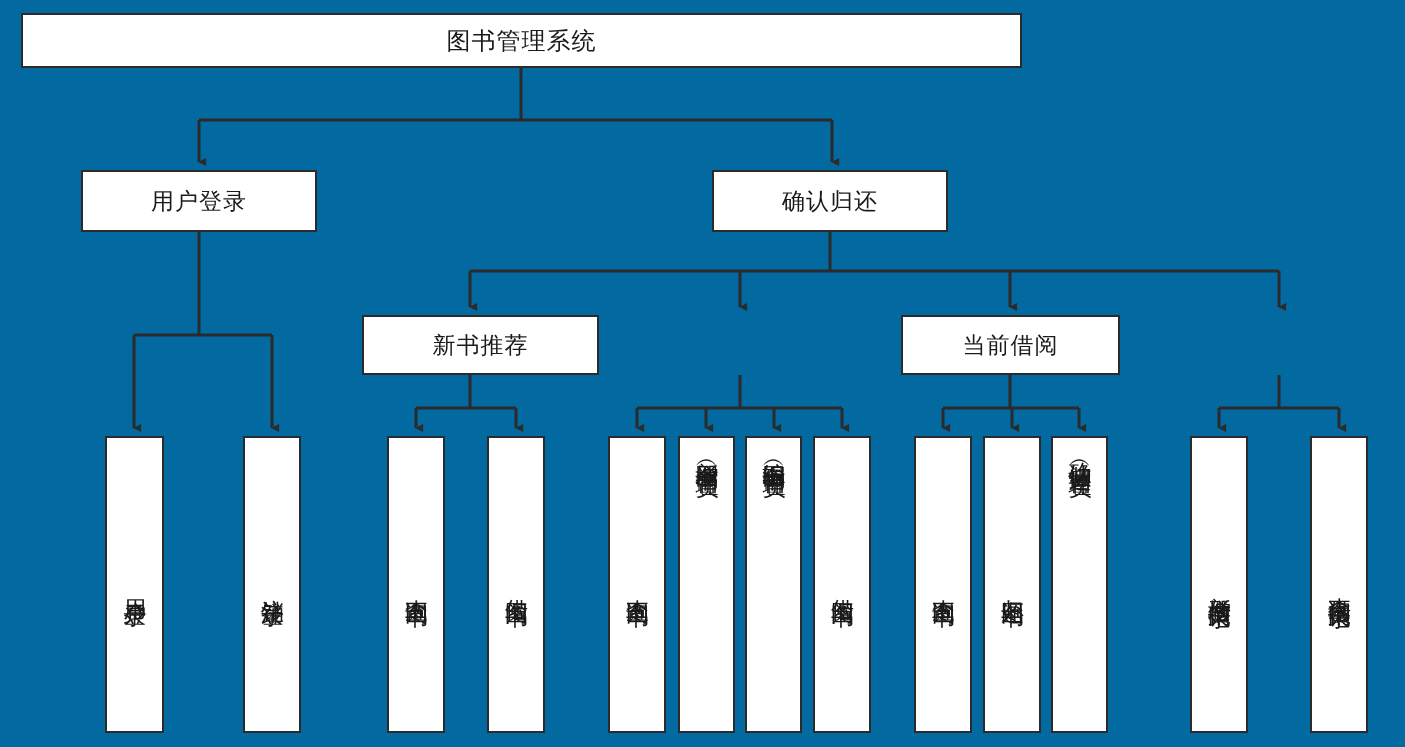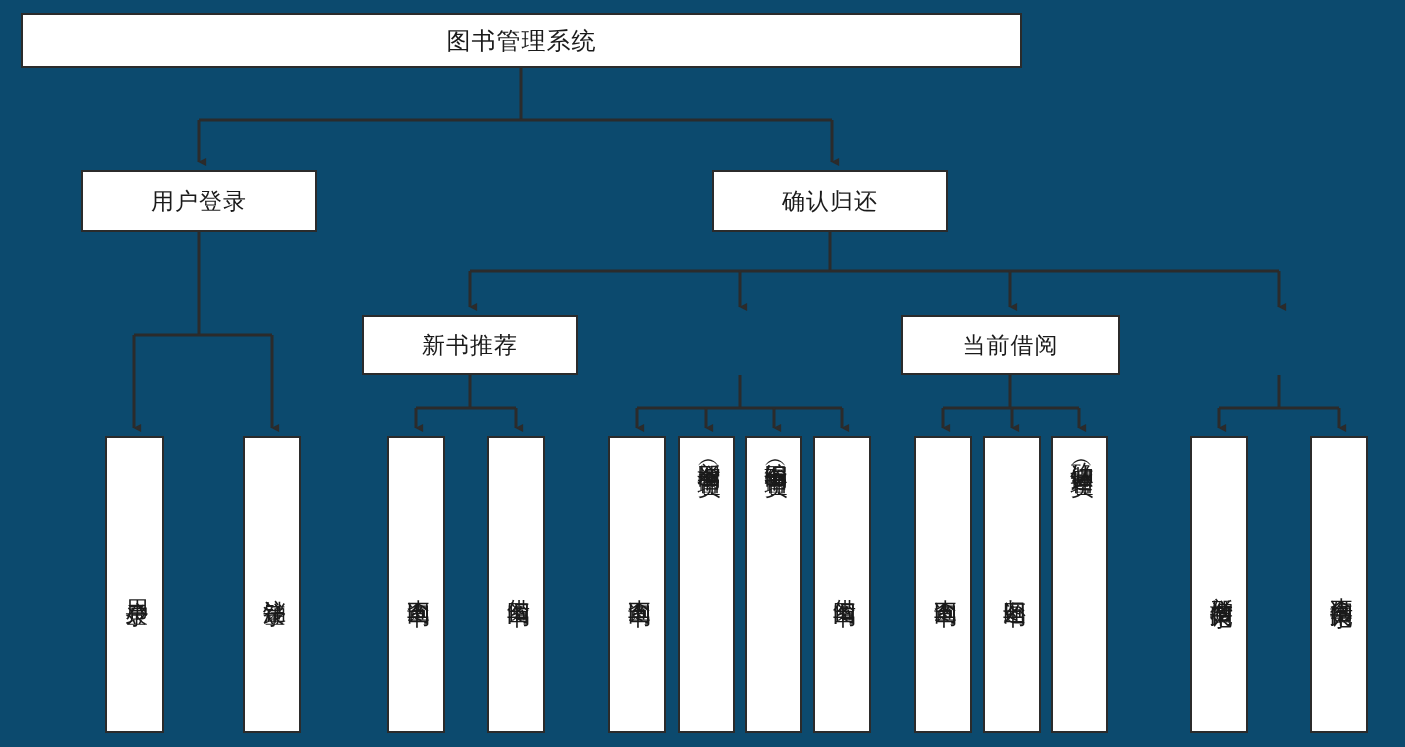--- a/index.html
+++ b/index.html
@@ -7,23 +7,22 @@
     padding: 0;
     background: #ffffff;
   }
   body {
     font-family: "Liberation Sans", "DejaVu Sans", sans-serif;
   }
   #canvas {
     position: relative;
     width: 1405px;
     height: 747px;
-    background: #0c4a6e;
+    background: #0369a1;
     overflow: hidden;
-    font-family: Liberation Mono, monospace;
   }
   #edges {
     position: absolute;
     left: 0;
     top: 0;
     width: 1405px;
     height: 747px;
   }
   .node {
     position: absolute;
@@ -136,21 +135,21 @@
     <span>图书管理系统</span>
   </div>
 
   <div class="node horiz" style="left:81px; top:170px; width:236px; height:62px;">
     <span>用户登录</span>
   </div>
   <div class="node horiz" style="left:712px; top:170px; width:236px; height:62px;">
     <span>确认归还</span>
   </div>
 
-  <div class="node horiz" style="left:362px; top:315px; width:216px; height:60px;">
+  <div class="node horiz" style="left:362px; top:315px; width:237px; height:60px;">
     <span>新书推荐</span>
   </div>
   <div class="node horiz" style="left:901px; top:315px; width:219px; height:60px;">
     <span>当前借阅</span>
   </div>
 
   <div class="leaf centered" style="left:105px; top:436px; width:59px; height:297px;">
     <span class="vtext">用户登录</span>
   </div>
   <div class="leaf centered" style="left:243px; top:436px; width:58px; height:297px;">

